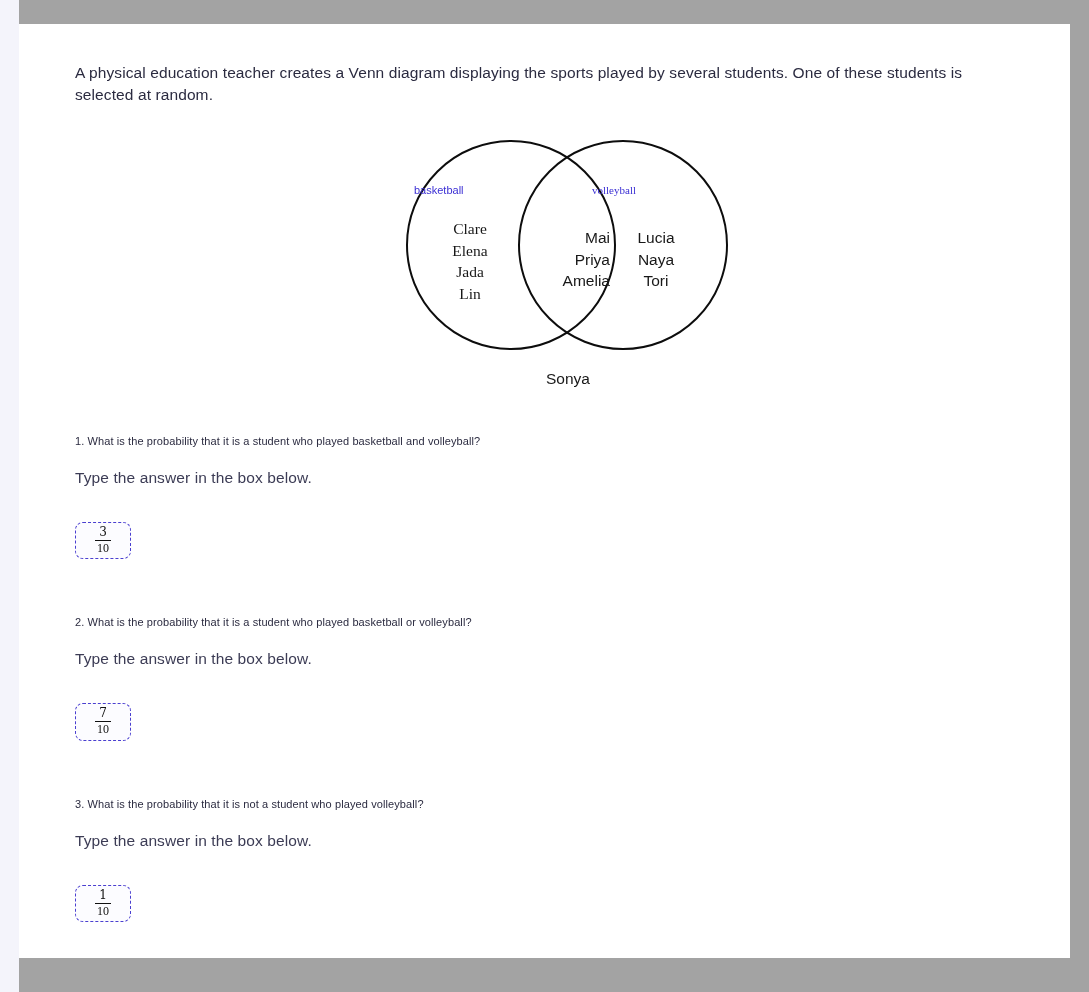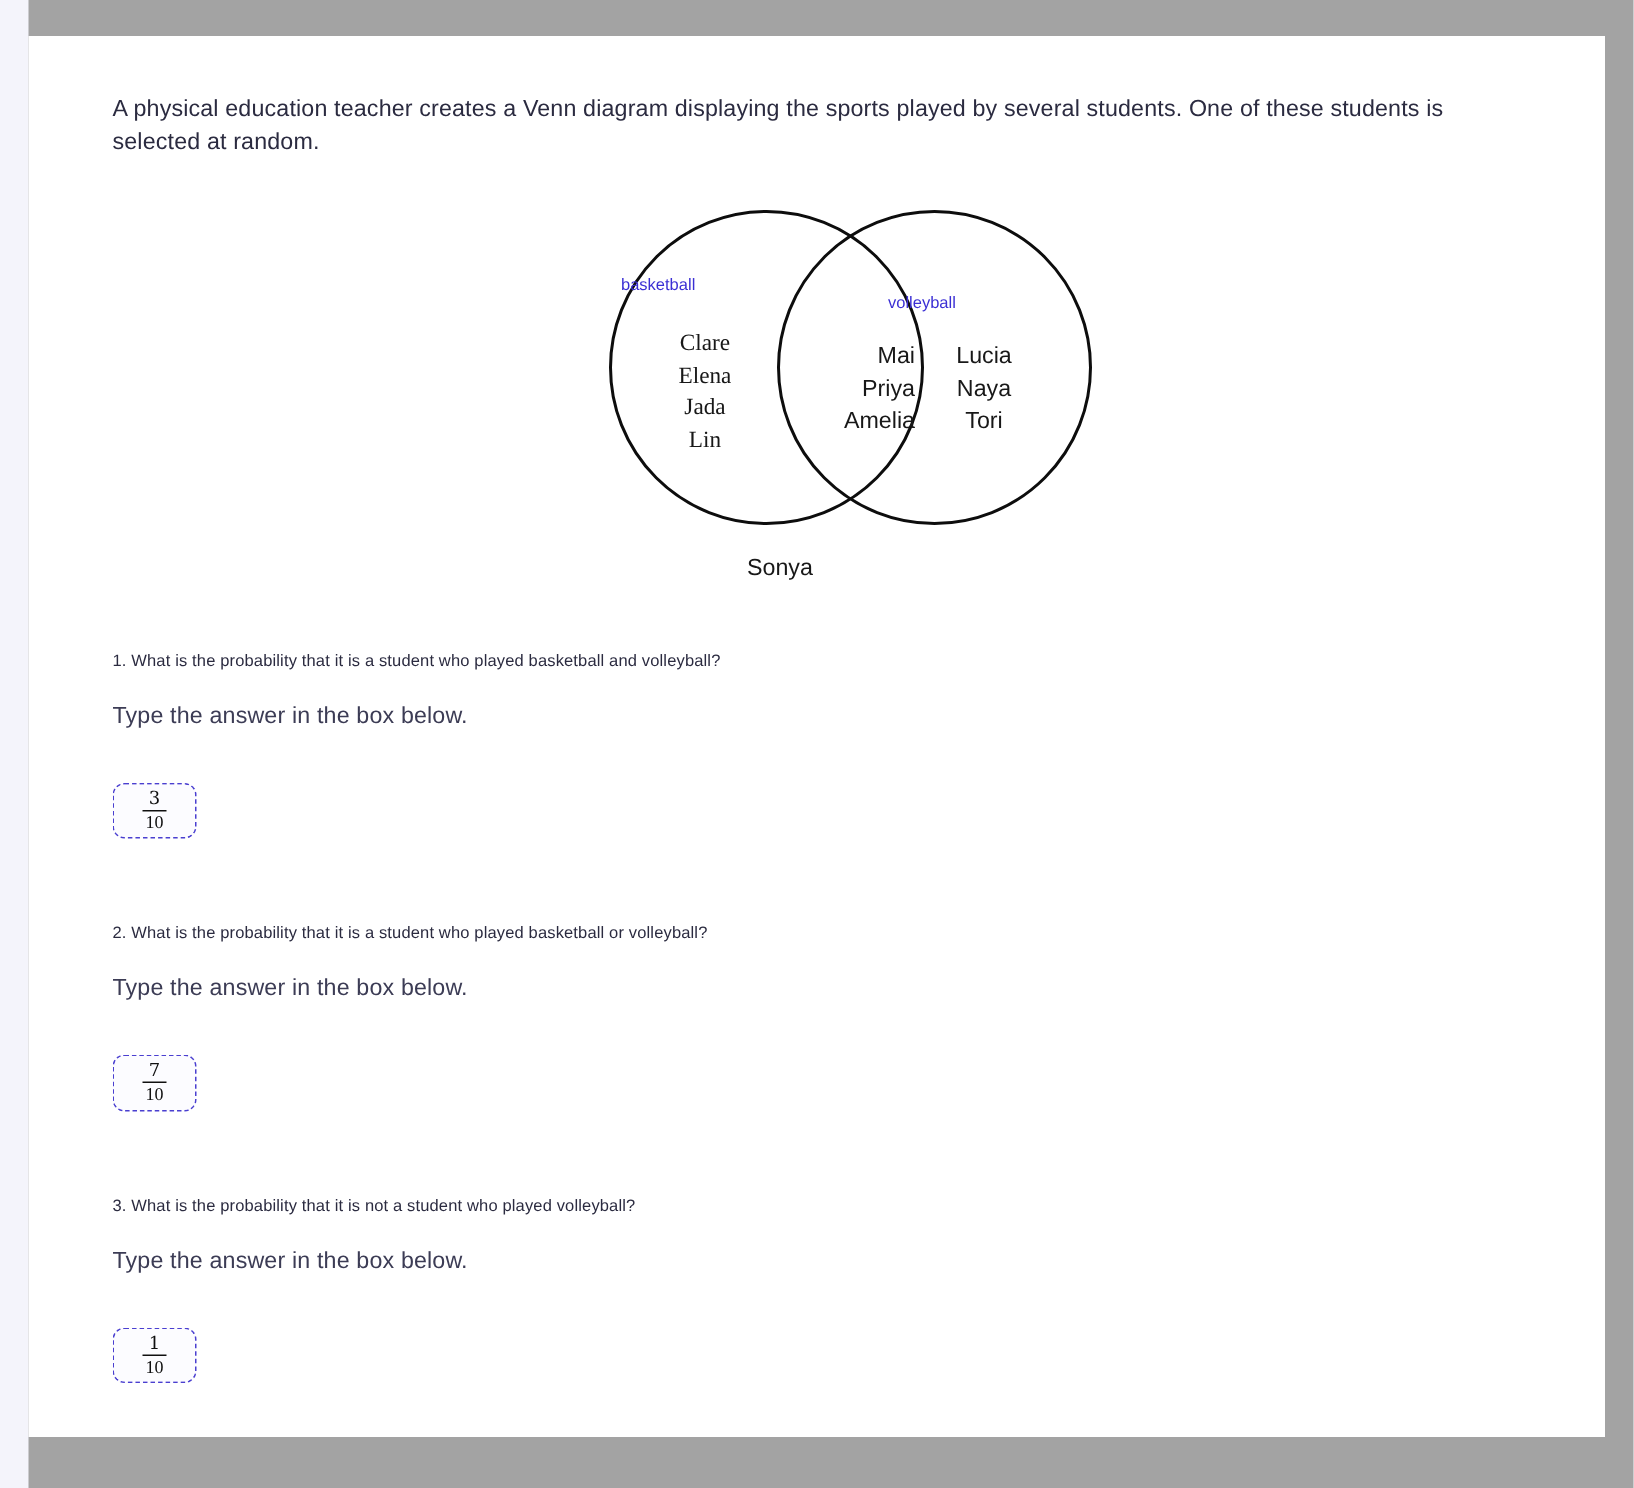--- a/index.html
+++ b/index.html
@@ -85,40 +85,40 @@
   #venn-circle-basketball { left: 0; }
   #venn-circle-volleyball { left: 112px; }
 
   .venn-label {
     position: absolute;
     color: #3b2fd4;
     font-size: 11px;
     white-space: nowrap;
   }
   #label-basketball { left: 8px;  top: 44px; width: 120px; }
-  #label-volleyball { left: 186px; top: 56px; width: 120px; }
+  #label-volleyball { left: 186px; top: 44px; width: 120px; font-family: Liberation Serif, serif; }
 
   .venn-names {
     position: absolute;
     color: #181818;
     font-size: 15.5px;
     line-height: 21.5px;
     text-align: center;
     white-space: nowrap;
   }
   #names-basketball-only { left: 19px;  top: 78px; width: 90px; font-family: Liberation Serif, serif; }
   #names-both          { left: 108px; top: 87px; width: 96px; text-align: right; }
   #names-volleyball-only { left: 205px; top: 87px; width: 90px; }
 
   #venn-outside-label {
     position: absolute;
     left: 92px;
     top: 230px;
     width: 140px;
-    text-align: left;
+    text-align: center;
     color: #181818;
     font-size: 15.5px;
     white-space: nowrap;
   }
 
   
   .question-block { margin-top: 0; }
   .q-text {
     color: #2b2b40;
     font-size: 11px;

